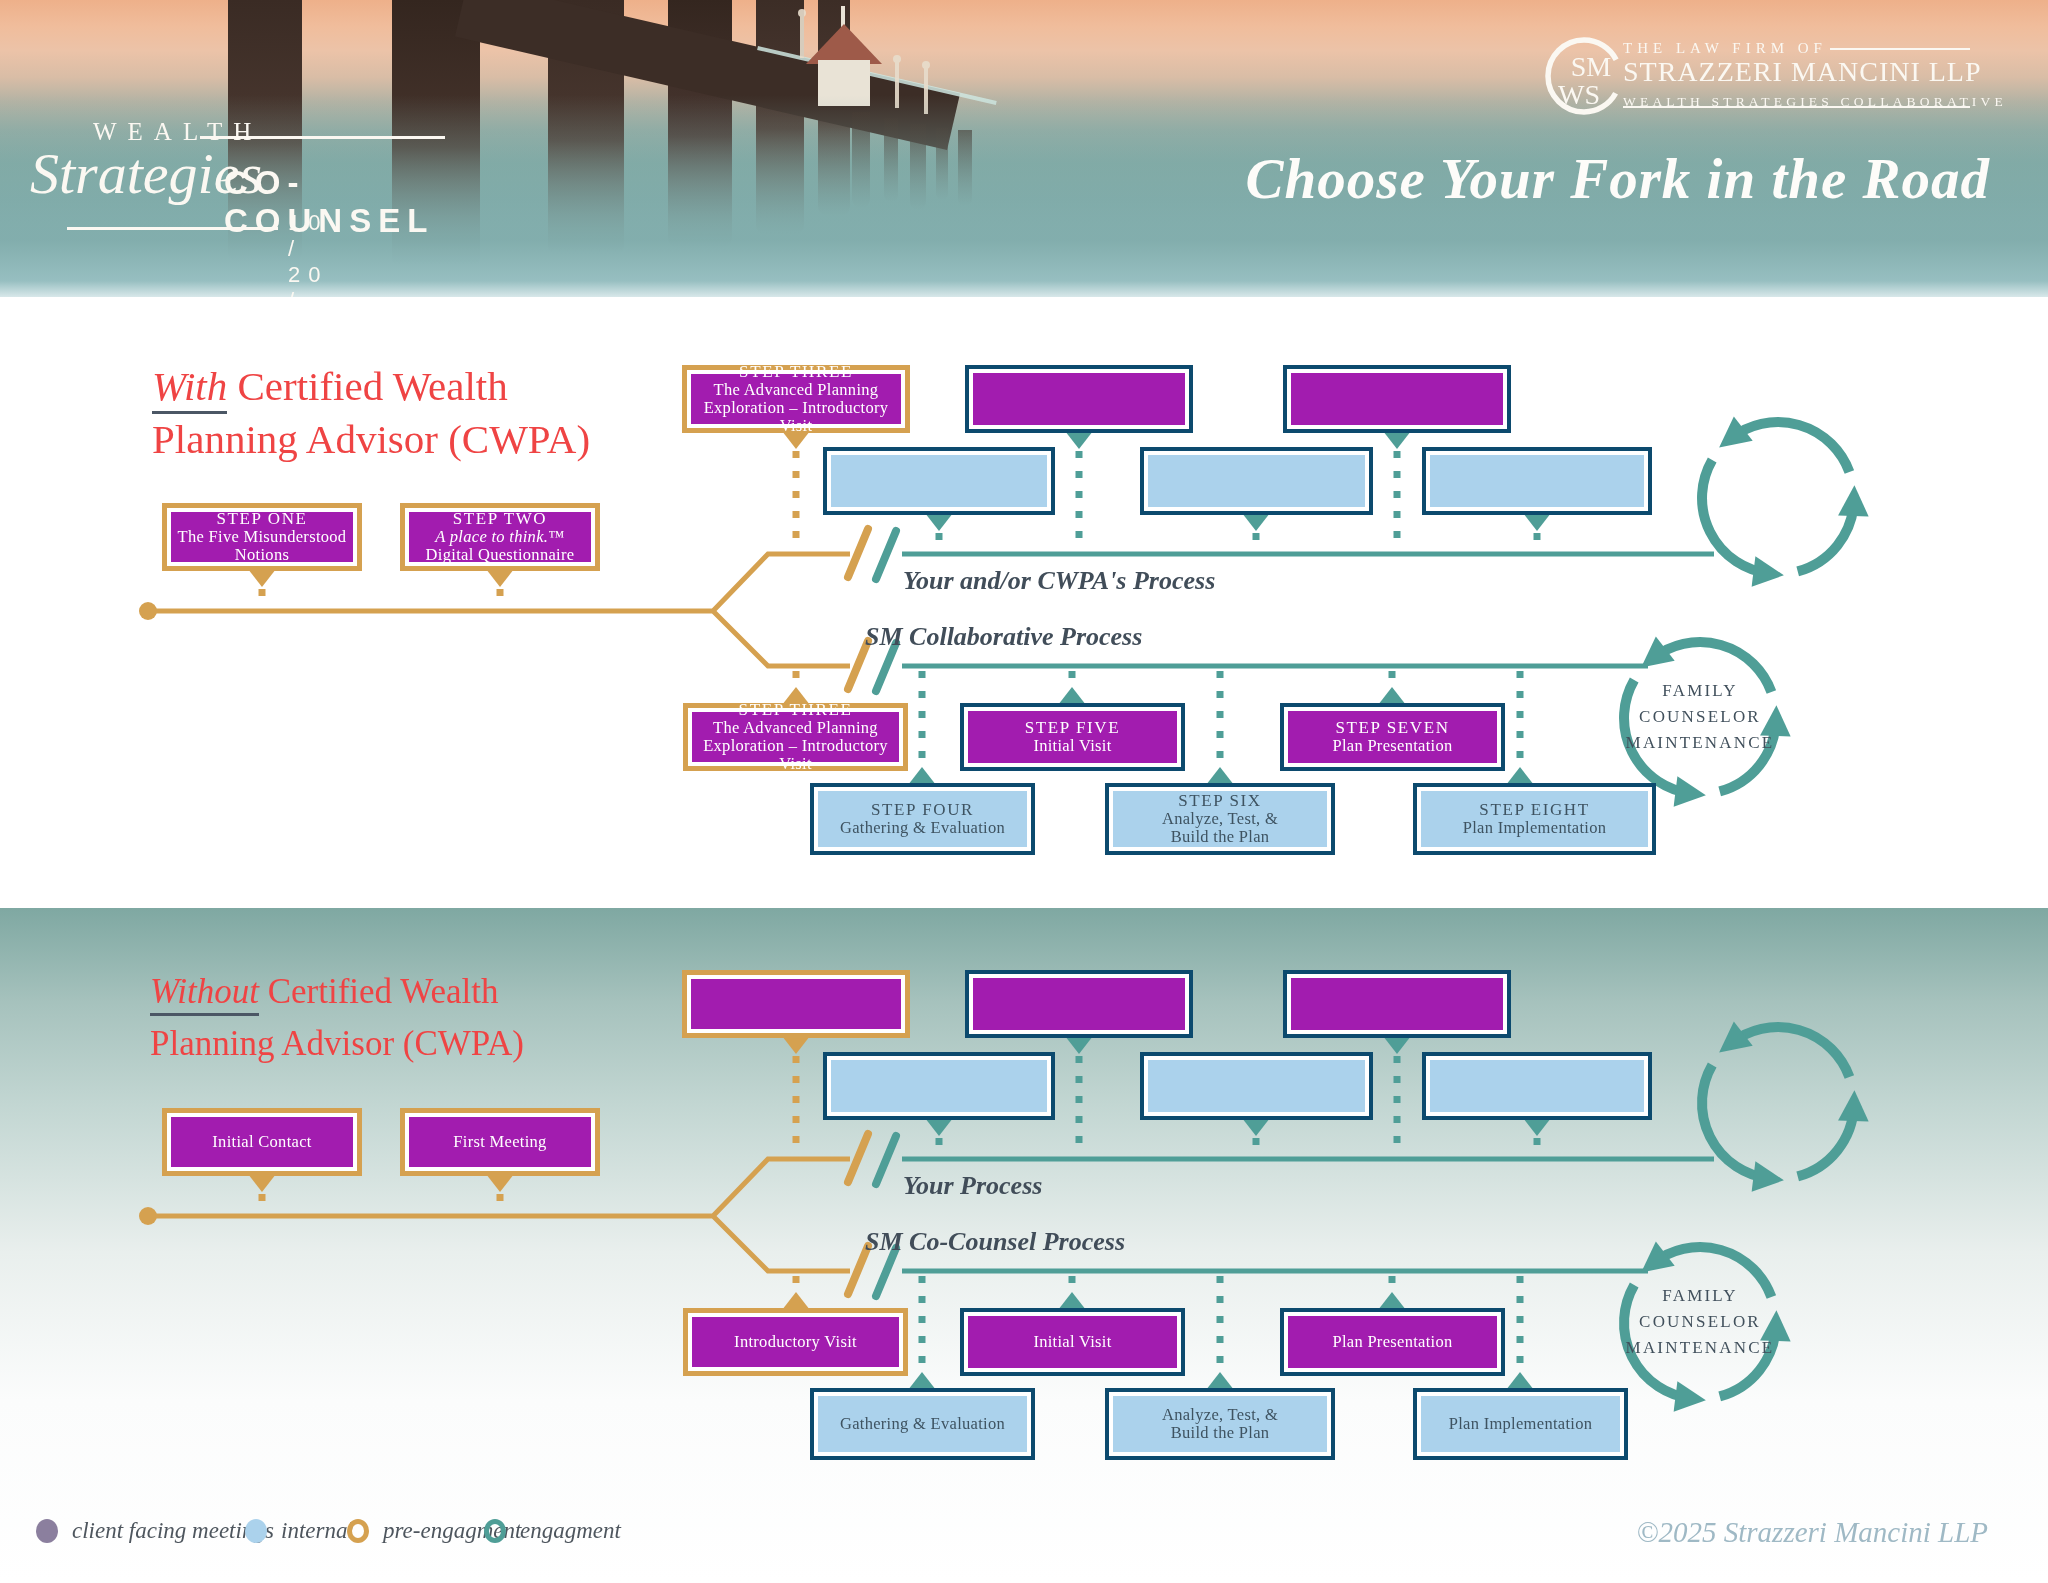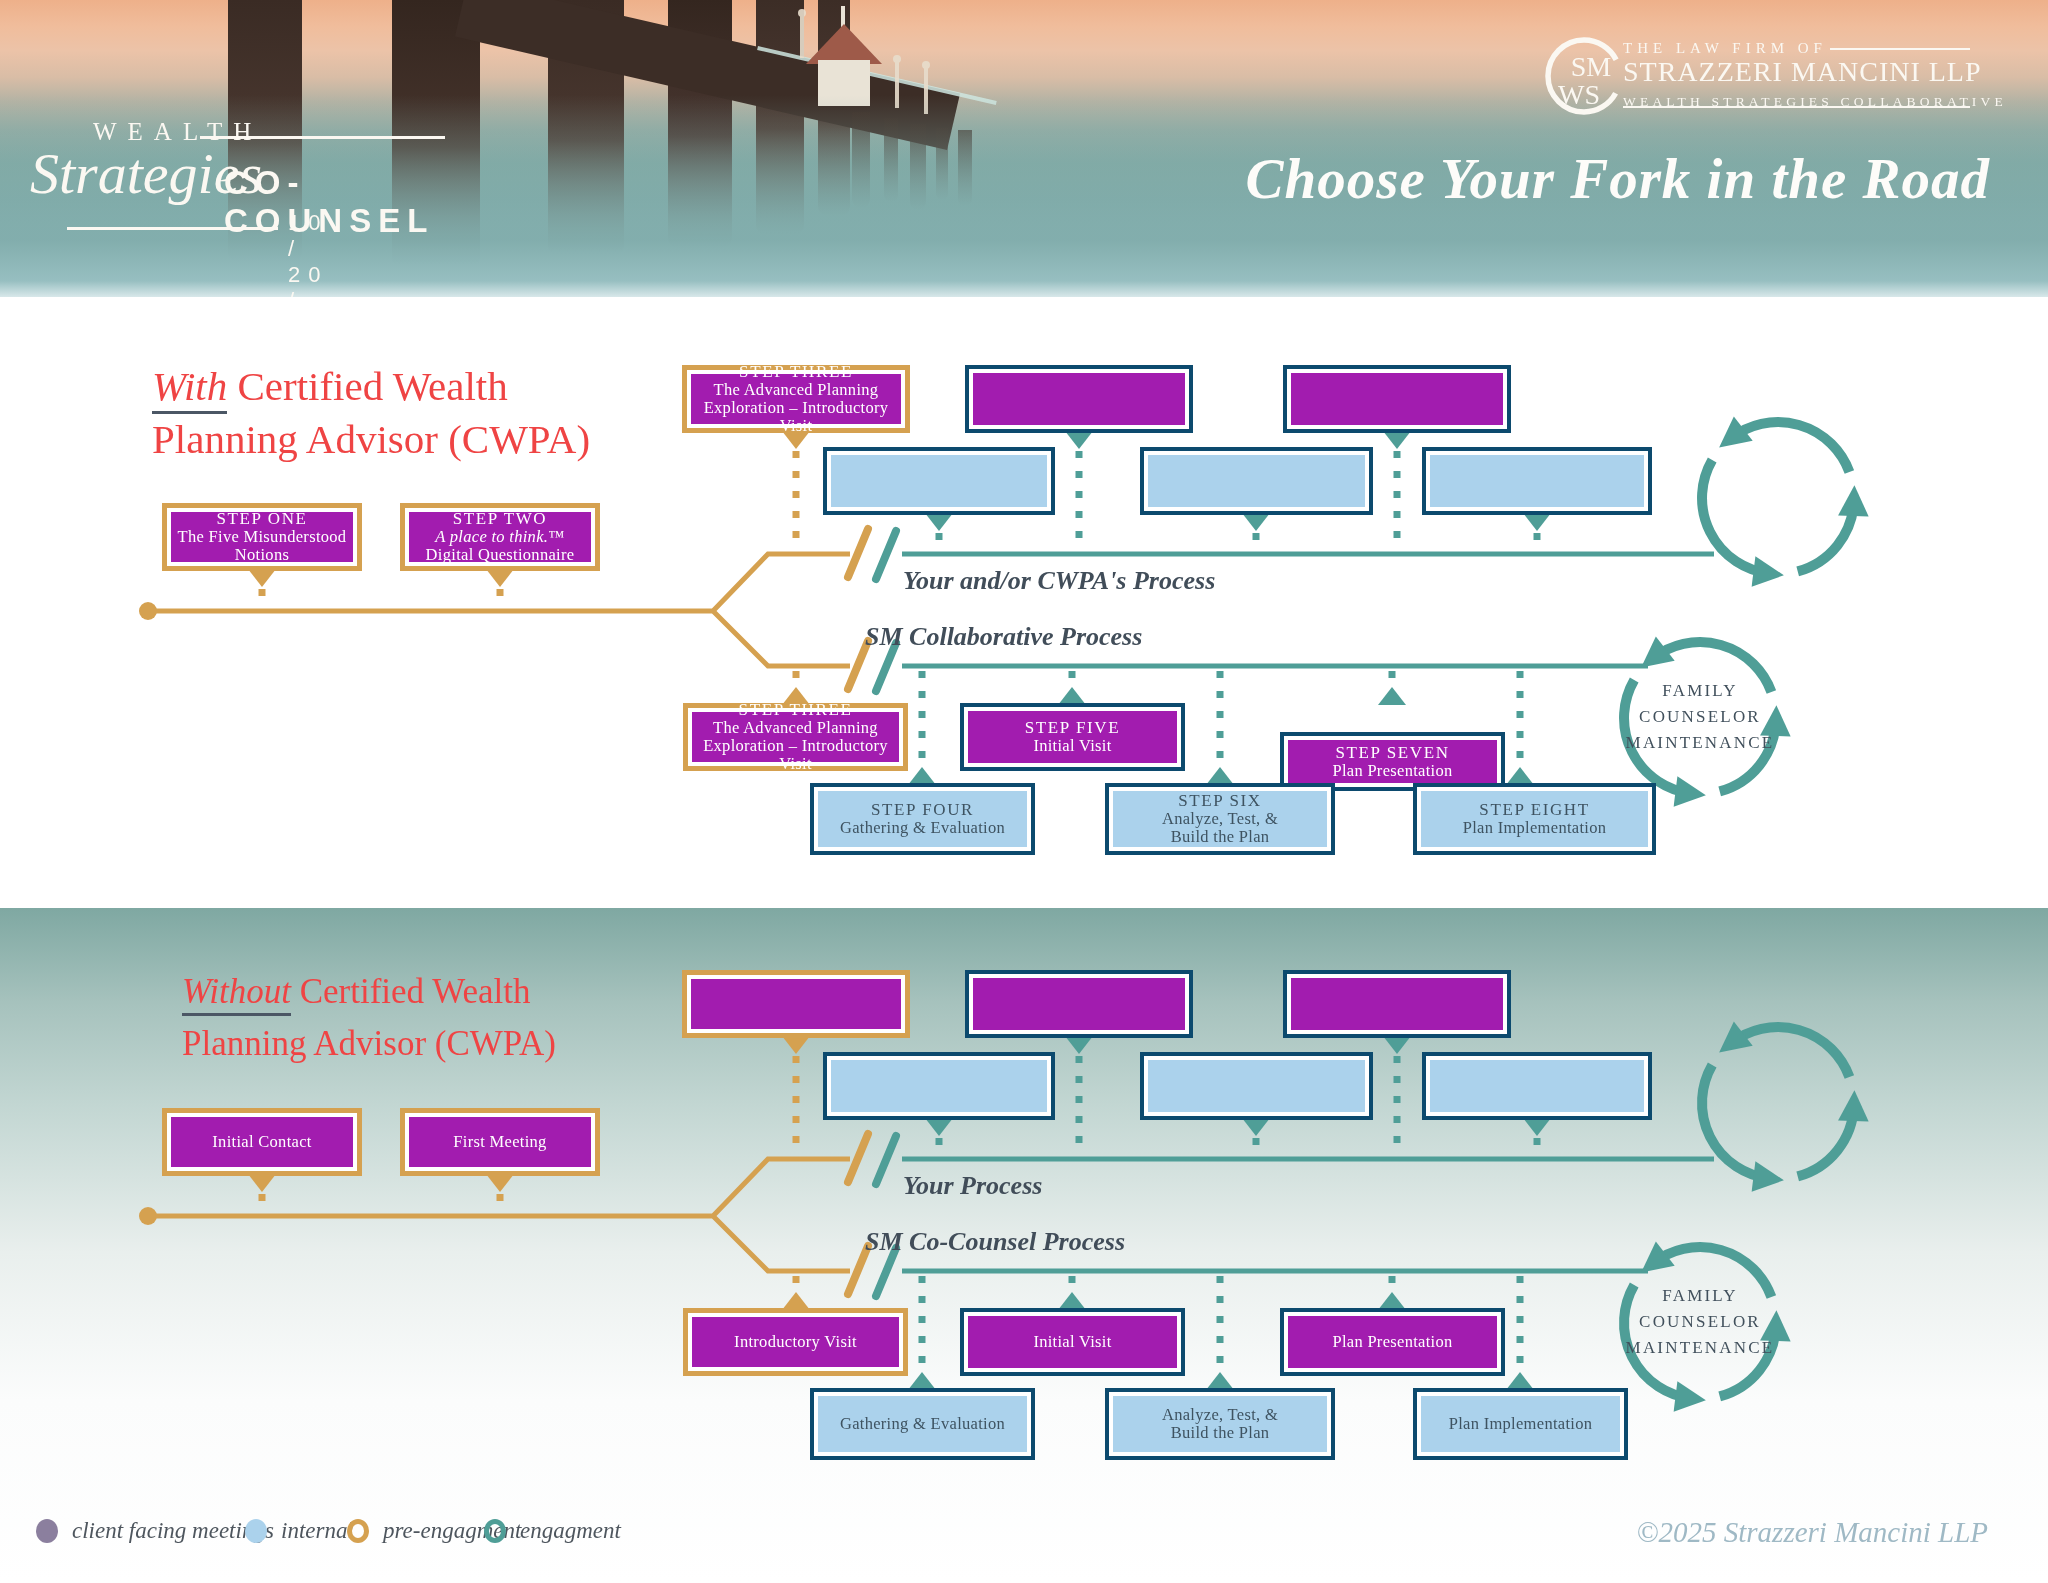--- a/index.html
+++ b/index.html
@@ -47,21 +47,21 @@
   .hdr-title{position:absolute;right:58px;top:146px;font-size:57px;font-style:italic;font-weight:bold;
              color:#fdfcf9;letter-spacing:1px;}
 
   
   .sec2-bg{position:absolute;left:0;top:908px;width:2048px;height:675px;
      background:linear-gradient(180deg,#7fa8a2 0%,#a6c2bd 14%,#c2d6d2 29%,#e9efed 51%,#fbfcfc 73%,#ffffff 100%);}
 
   .sec-heading{position:absolute;color:#ef4444;}
   .sec-heading .emph{font-style:italic;border-bottom:3px solid #4b5765;padding-bottom:2px;}
   .h-with{left:152px;top:360px;font-size:41px;line-height:53px;}
-  .h-without{left:150px;top:966px;font-size:35px;line-height:52px;margin-left:32px;}
+  .h-without{left:150px;top:966px;font-size:35px;line-height:52px;}
 
   .flow{position:absolute;left:0;top:0;pointer-events:none;}
 
   .box{position:absolute;display:flex;flex-direction:column;justify-content:center;align-items:center;
        text-align:center;box-sizing:border-box;box-shadow:inset 0 0 0 4px #fff;}
   .box.purple{background:#a21caf;color:#fff;}
   .box.blue{background:#abd2ec;color:#3e5361;}
   .box.goldb{border:5px solid #d5a150;}
   .box.tealb{border:4px solid #0c4a6e;}
   .bt{font-size:17px;letter-spacing:1.6px;line-height:18px;}
@@ -281,21 +281,21 @@
 
   <div class="box purple goldb" style="left:683px;top:703px;width:225px;height:68px;">
     <div class="bt">STEP THREE</div>
     <div class="bl">The Advanced Planning</div>
     <div class="bl">Exploration – Introductory Visit</div>
   </div>
   <div class="box purple tealb" style="left:960px;top:703px;width:225px;height:68px;">
     <div class="bt">STEP FIVE</div>
     <div class="bl">Initial Visit</div>
   </div>
-  <div class="box purple tealb" style="left:1280px;top:732px;width:225px;height:59px;">
+  <div class="box purple tealb" style="left:1280px;top:703px;width:225px;height:68px;">
     <div class="bt">STEP SEVEN</div>
     <div class="bl">Plan Presentation</div>
   </div>
   <div class="box blue tealb" style="left:810px;top:783px;width:225px;height:72px;">
     <div class="bt">STEP FOUR</div>
     <div class="bl">Gathering &amp; Evaluation</div>
   </div>
   <div class="box blue tealb" style="left:1105px;top:783px;width:230px;height:72px;">
     <div class="bt">STEP SIX</div>
     <div class="bl">Analyze, Test, &amp;</div>

